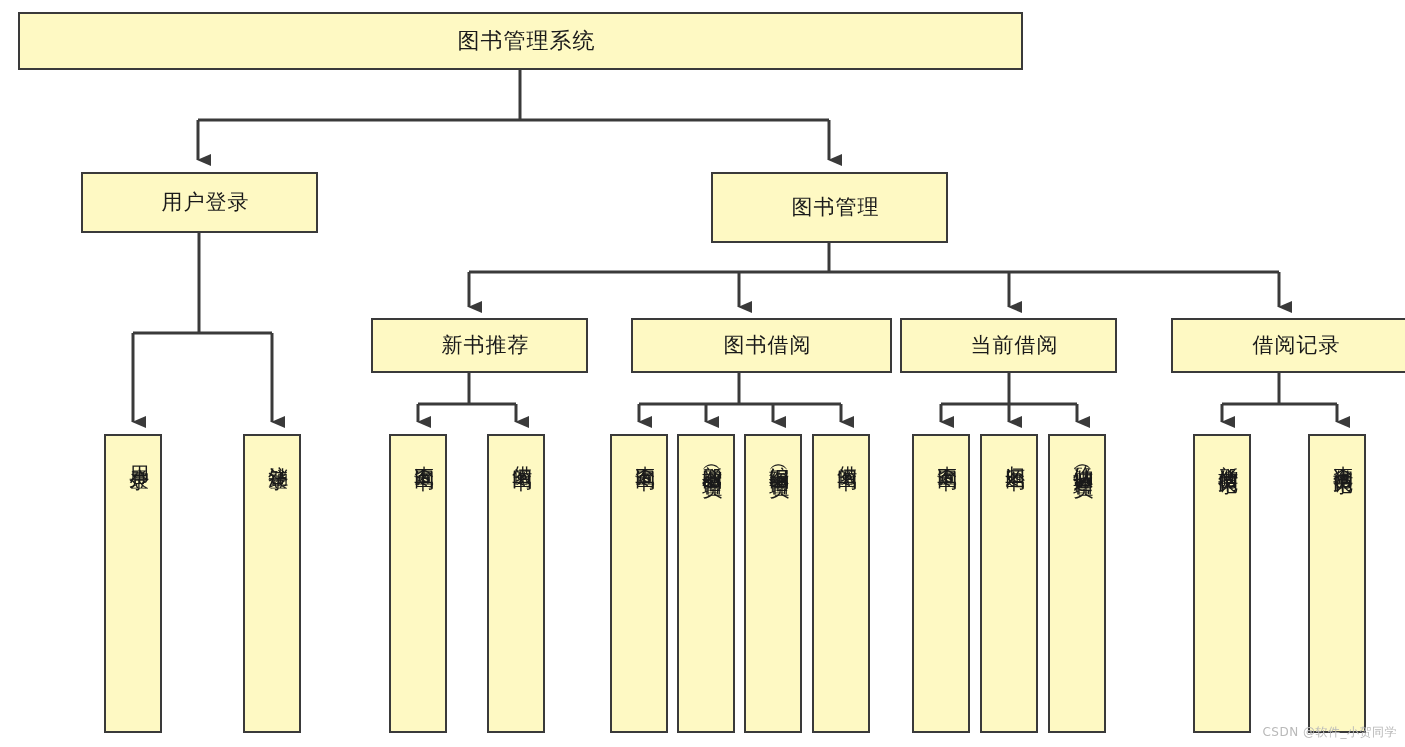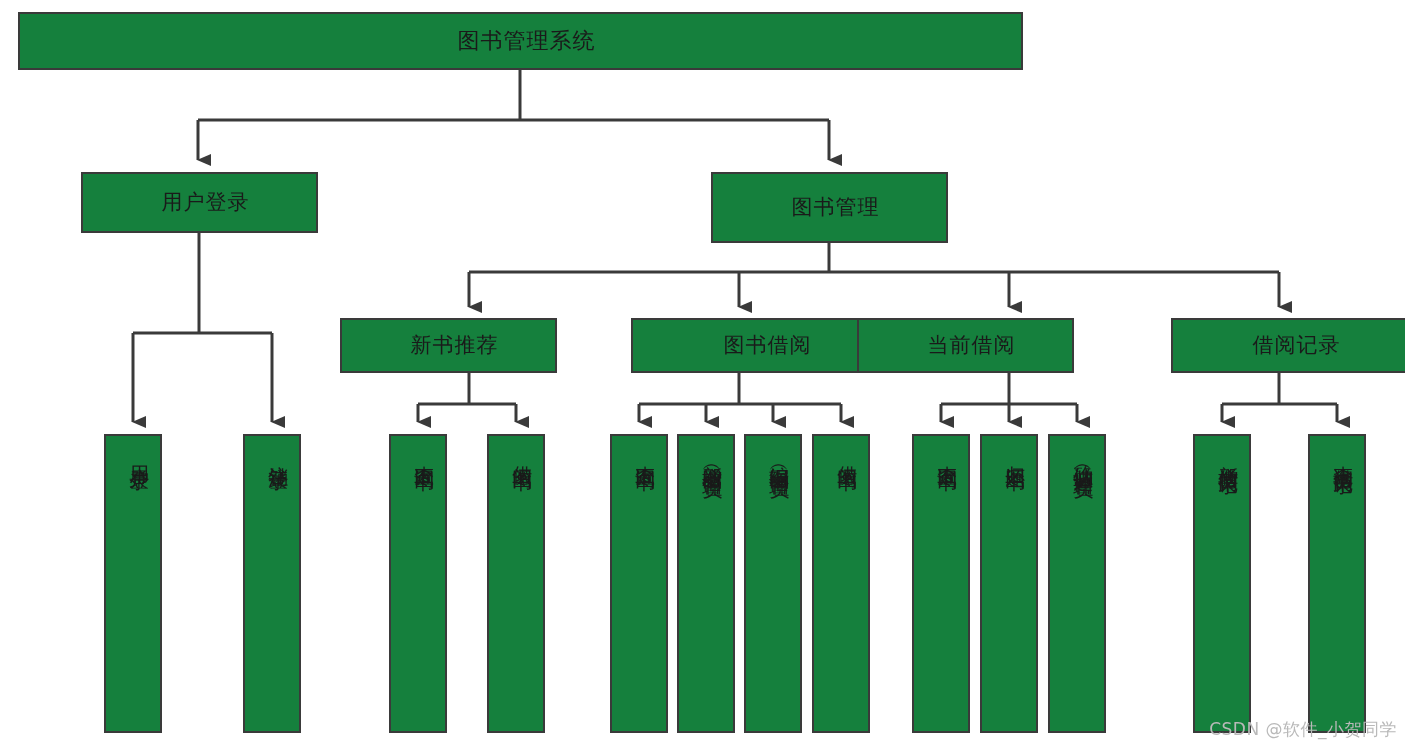--- a/index.html
+++ b/index.html
@@ -22,21 +22,21 @@
     position: absolute;
     left: 0;
     top: 0;
     width: 1405px;
     height: 747px;
     pointer-events: none;
   }
   .node {
     position: absolute;
     box-sizing: border-box;
-    background: #15803d;
+    background: #fef9c3;
     border: 2px solid #3a3a3a;
     display: flex;
     align-items: center;
     justify-content: center;
     color: #1a1a1a;
     padding-left: 12px;
   }
   .node.horiz {
     font-size: 21px;
     letter-spacing: 1px;
@@ -56,21 +56,21 @@
     font-size: 20px;
     line-height: 1.28;
     letter-spacing: 2px;
     white-space: nowrap;
     color: #1a1a1a;
   }
   .watermark {
     position: absolute;
     right: 8px;
     bottom: 6px;
-    font-size: 17px;
+    font-size: 12px;
     color: #b9b9b9;
     letter-spacing: 0.5px;
     white-space: nowrap;
   }
 </style>
 </head>
 <body>
 
 <div id="canvas">
 
@@ -128,27 +128,27 @@
     <span>图书管理系统</span>
   </div>
 
   <div class="node horiz" style="left:81px; top:172px; width:237px; height:61px;">
     <span>用户登录</span>
   </div>
   <div class="node horiz" style="left:711px; top:172px; width:237px; height:71px;">
     <span>图书管理</span>
   </div>
 
-  <div class="node horiz" style="left:340px; top:318px; width:217px; height:55px;">
+  <div class="node horiz" style="left:371px; top:318px; width:217px; height:55px;">
     <span>新书推荐</span>
   </div>
   <div class="node horiz" style="left:631px; top:318px; width:261px; height:55px;">
     <span>图书借阅</span>
   </div>
-  <div class="node horiz" style="left:857px; top:318px; width:217px; height:55px;">
+  <div class="node horiz" style="left:900px; top:318px; width:217px; height:55px;">
     <span>当前借阅</span>
   </div>
   <div class="node horiz" style="left:1171px; top:318px; width:239px; height:55px;">
     <span>借阅记录</span>
   </div>
 
   <div class="node vert" style="left:104px; top:434px; width:58px; height:299px;">
     <span class="vlabel">用户登录</span>
   </div>
   <div class="node vert" style="left:243px; top:434px; width:58px; height:299px;">

